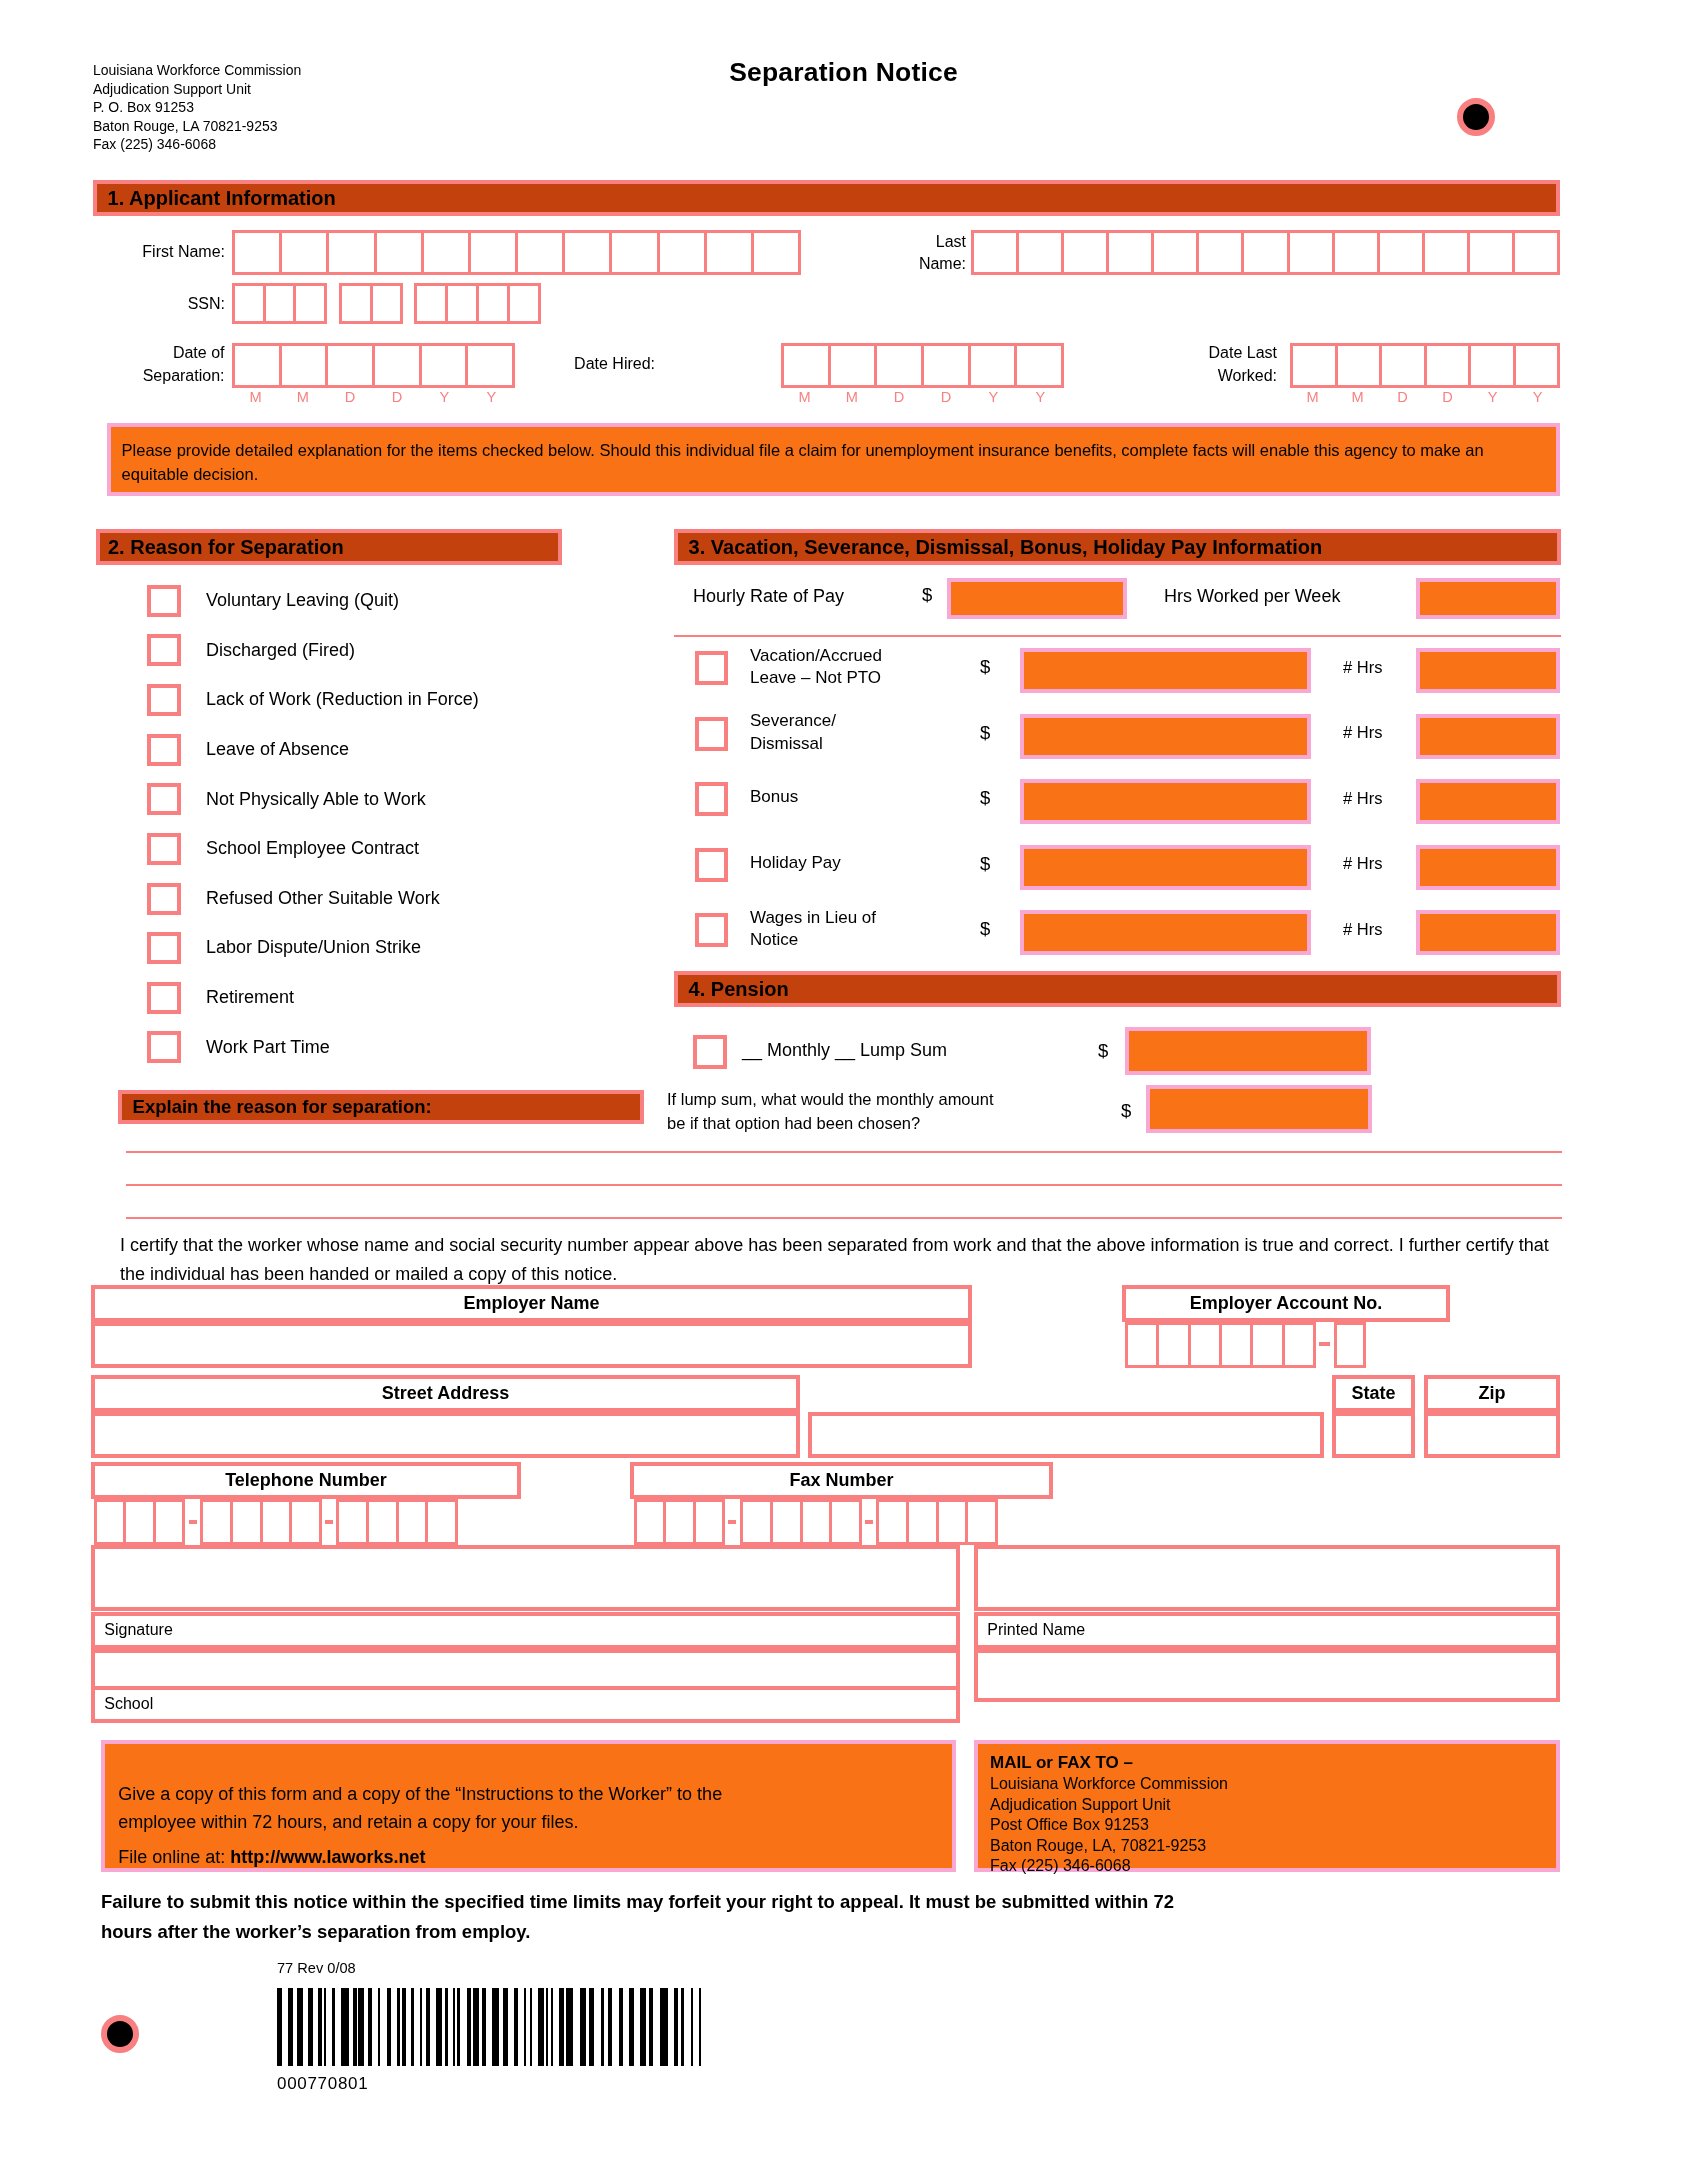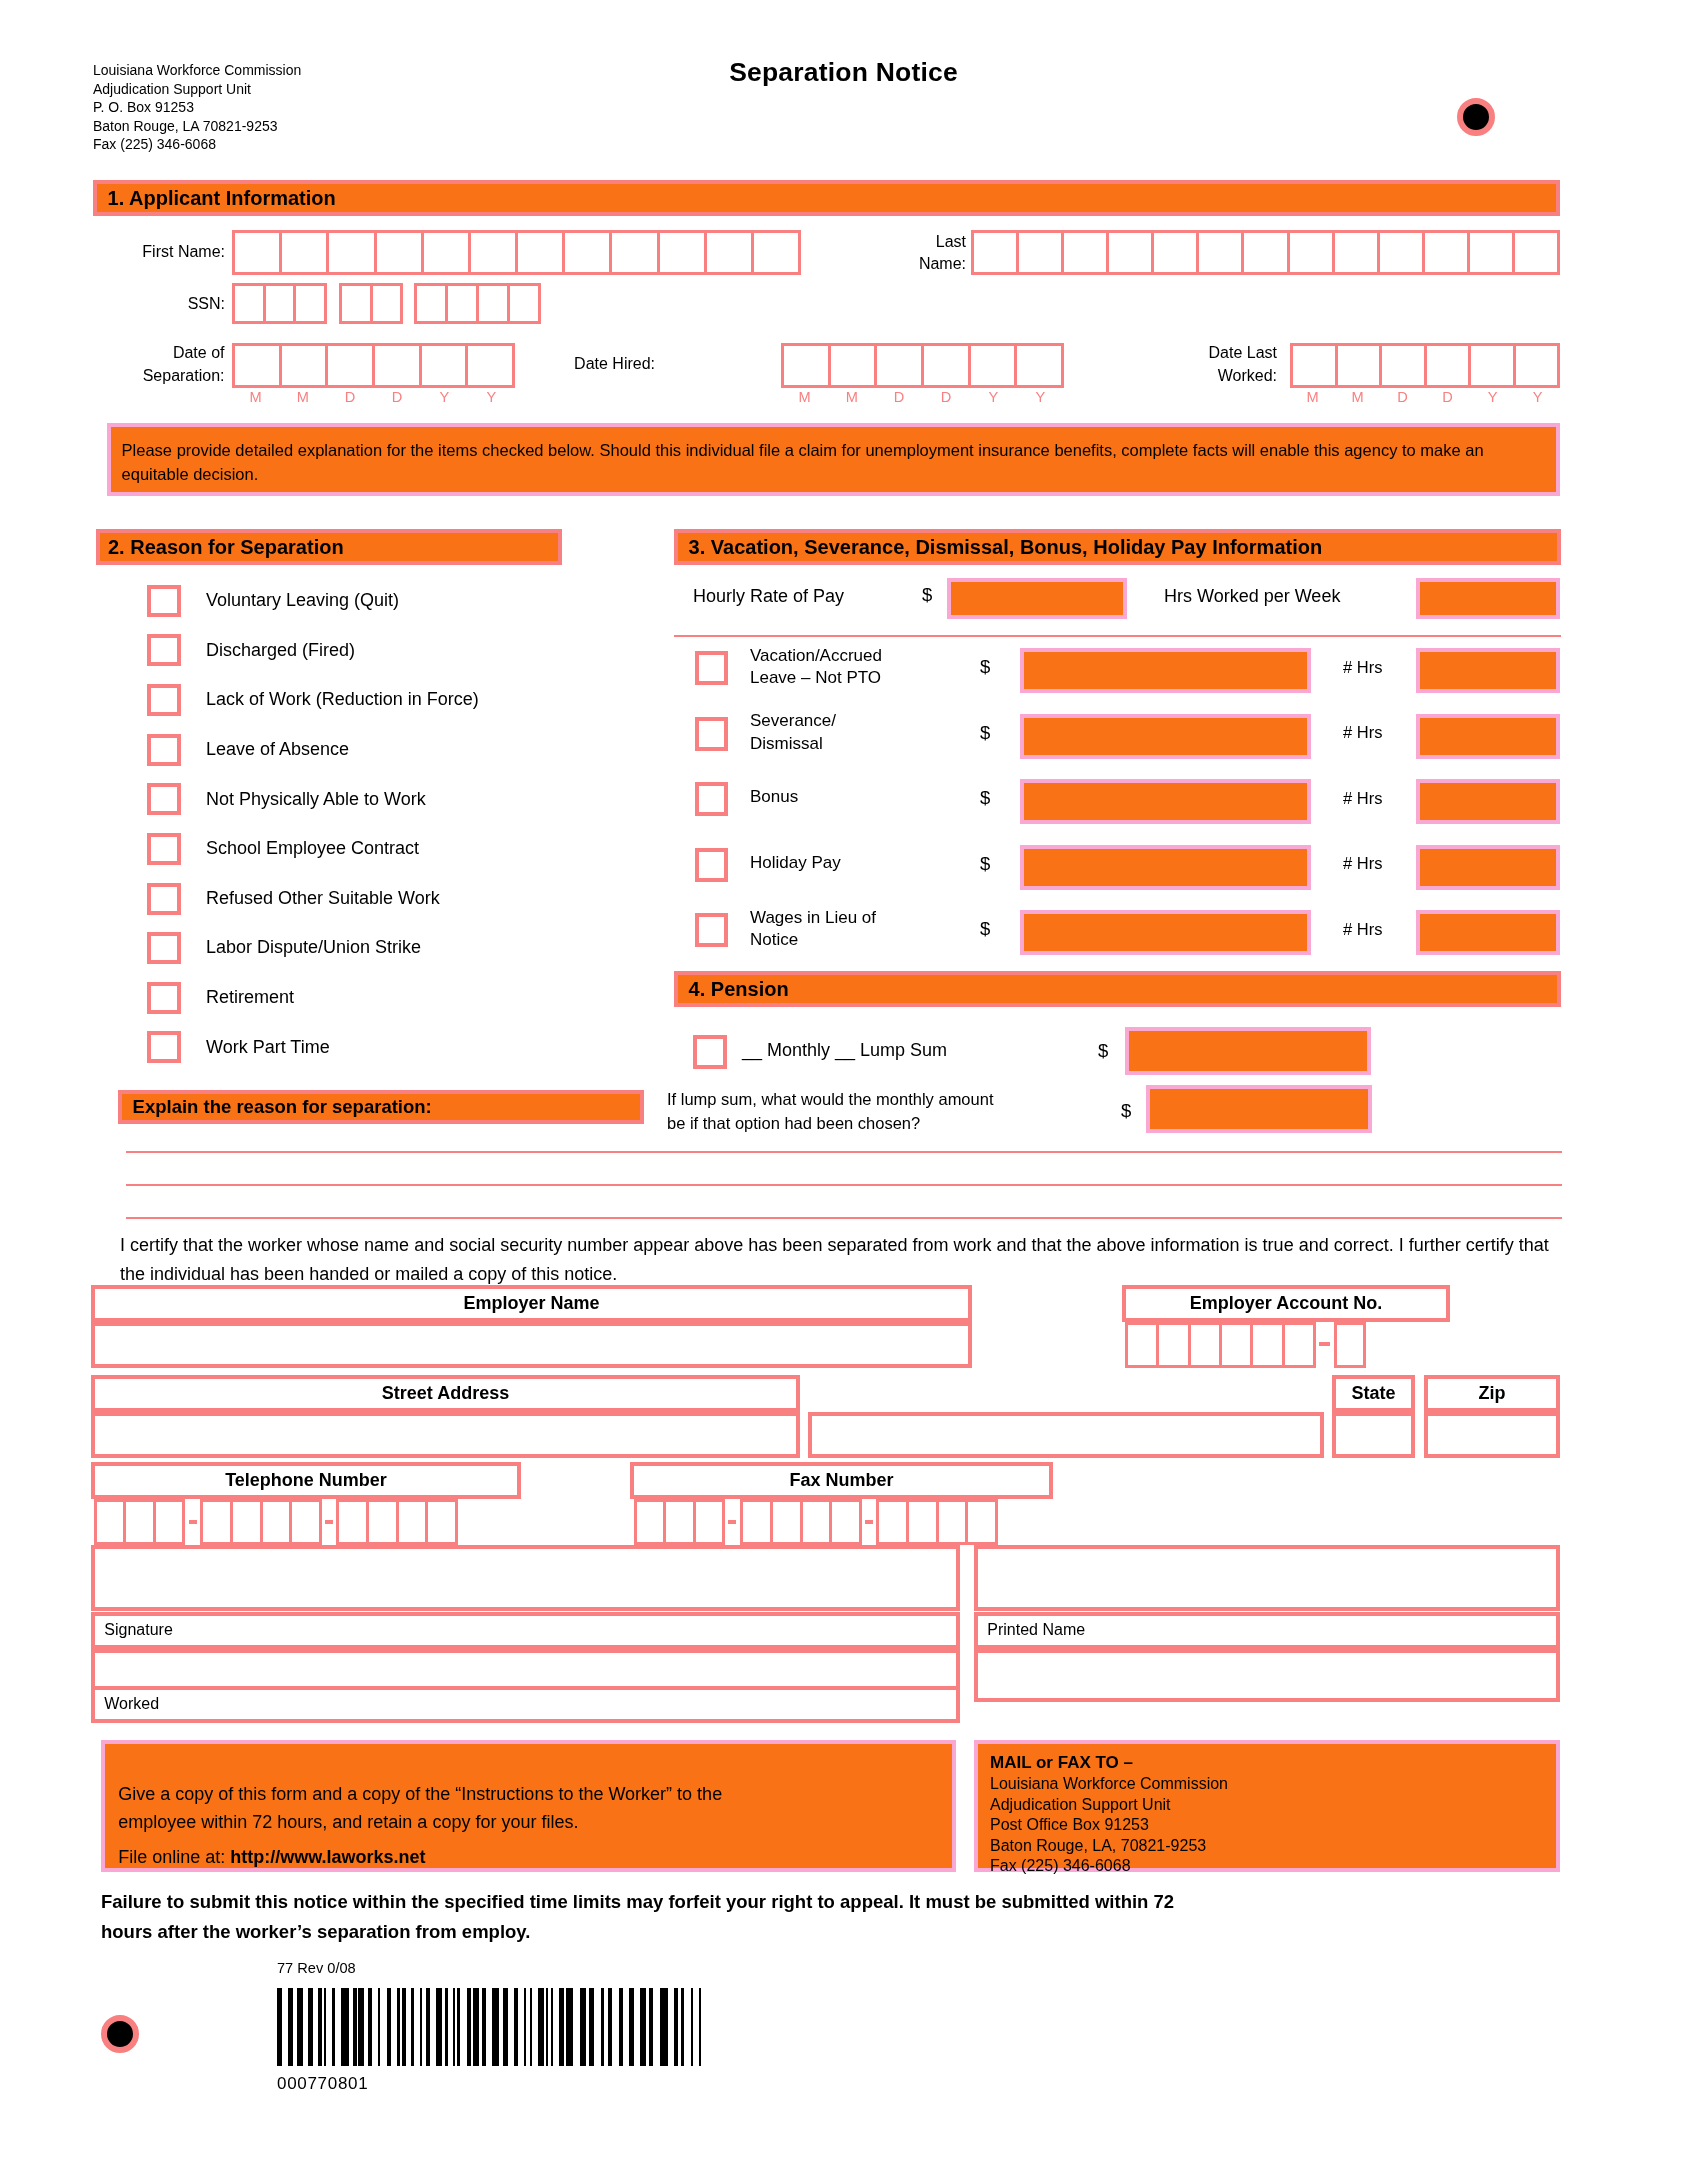--- a/index.html
+++ b/index.html
@@ -20,21 +20,21 @@
   
   #hdr-addr { position:absolute; left:93px; top:61px; font-size:14px; line-height:18.5px; }
   #doc-title { position:absolute; left:0; top:57px; width:1687px; text-align:center;
                font-size:26.5px; font-weight:bold; letter-spacing:0.2px; }
   .reg-mark { position:absolute; border-radius:50%; background:#000;
               border:6px solid #F98080; }
   #mark-tr { right:192px; top:98px; width:38px; height:38px; }
   #mark-bl { left:101px; top:2015px; width:38px; height:38px; }
 
   
-  .sechdr { position:absolute; border:4px solid #F98080; background:#f97316;
+  .sechdr { position:absolute; border:4px solid #F98080; background:#c2410c;
             font-weight:bold; font-size:20px; display:flex; align-items:center;
             padding-left:10.6px; }
   .obox { position:absolute; border:4px solid #f9a8d4; background:#f97316; }
   .lbl  { position:absolute; font-size:16px; color:#000; }
   .lbl-r{ text-align:right; }
 
   
   .comb { position:absolute; display:flex; border:3.3px solid #F98080; background:#fff; }
   .comb > i { display:block; flex:1 1 0; border-right:3.3px solid #F98080; }
   .comb > i:last-child { border-right:none; }
@@ -359,21 +359,21 @@
         <i></i>
       </div>
     </div>
 
   <div class="fieldcell" style="left:91px; top:1545px; width:869px; height:66px;"></div>
   <div class="fieldcell" style="left:91px; top:1612px; width:869px; height:37px;">
     <span>Signature</span>
   </div>
   <div class="fieldcell" style="left:91px; top:1649px; width:869px; height:53px;"></div>
   <div class="fieldcell" style="left:91px; top:1686px; width:869px; height:37px;">
-    <span>Worked</span>
+    <span>School</span>
   </div>
 
   <div class="fieldcell" style="left:974px; top:1545px; width:586px; height:66px;"></div>
   <div class="fieldcell" style="left:974px; top:1612px; width:586px; height:37px;">
     <span>Printed Name</span>
   </div>
   <div class="fieldcell" style="left:974px; top:1649px; width:586px; height:53px;"></div>
 
   <div class="obox" style="left:101px; top:1740px; width:855px; height:132px;">
     <div class="para" style="left:13.2px; top:36px; width:834px; font-size:18px; line-height:28px;">Give a copy of this form and a copy of the “Instructions to the Worker” to the</div>

